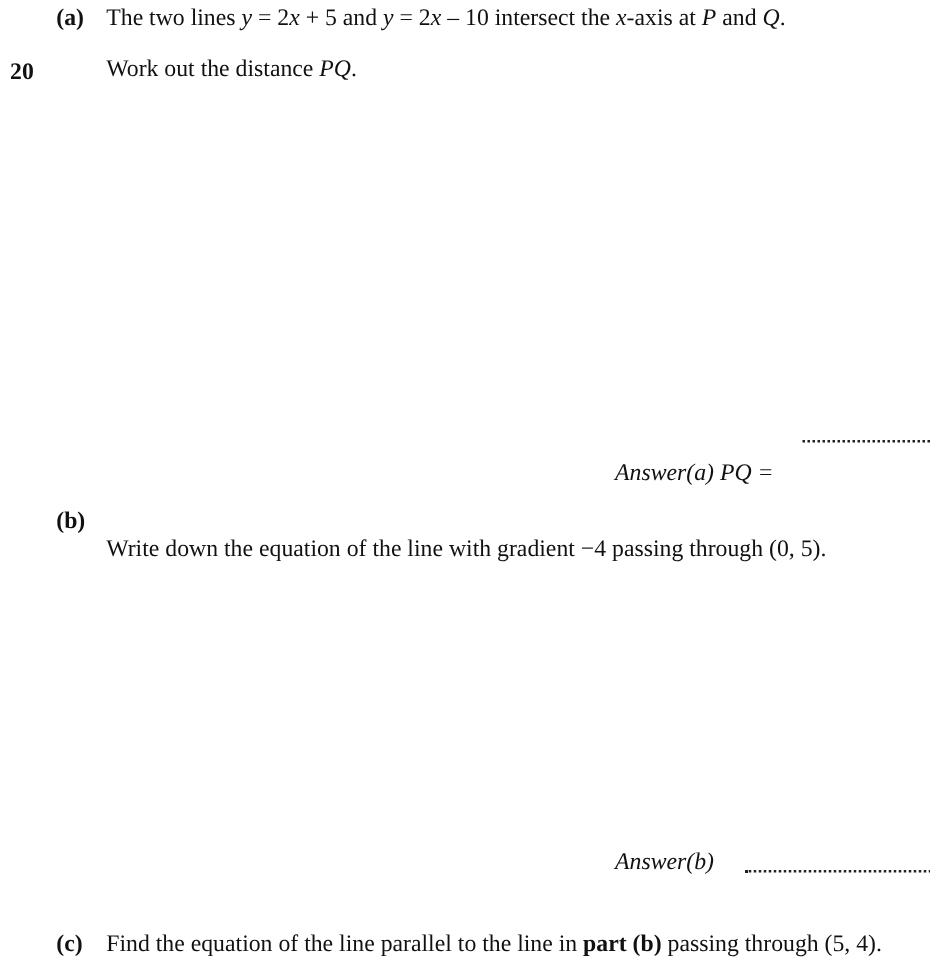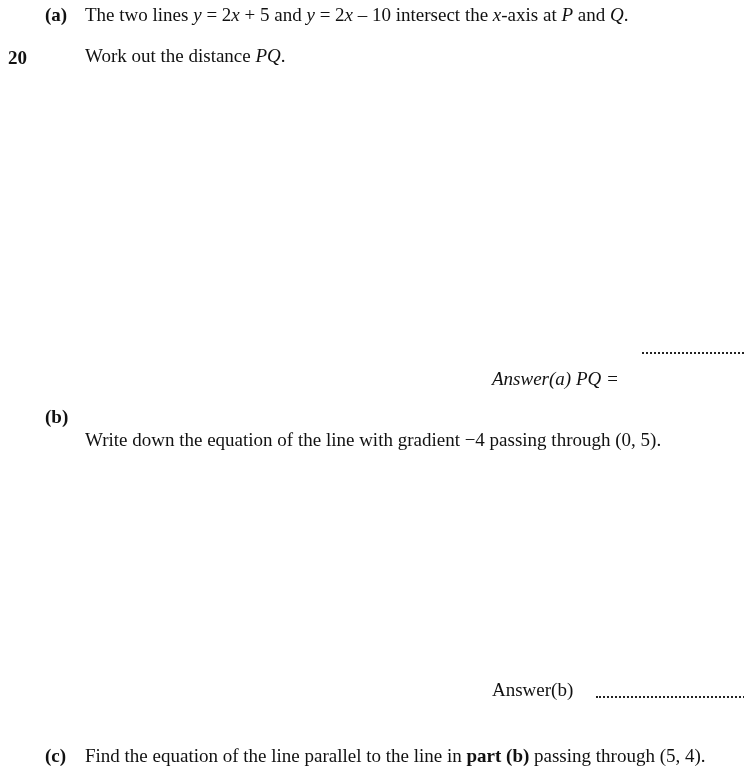--- a/index.html
+++ b/index.html
@@ -13,21 +13,21 @@
   .i { font-style: italic; }
   .qnum { left: 8px; top: 4px; font-weight: bold; margin-top: 43px; }
   .plabel { font-weight: bold; }
   .pa-label { left: 45px; top: 4px; }
   .pa-text { left: 85px; top: 4px; }
   .pa-sub { left: 85px; top: 45px; }
   .ans-a-label { left: 492px; top: 340px; font-style: italic; margin-top: 28px; }
   .ans-a-dots { left: 642px; top: 352px; width: 110px; border-bottom: 2px dotted #222; height: 0; }
   .pb-label { left: 45px; top: 406px; }
   .pb-text { left: 85px; top: 409px; margin-top: 20px; }
-  .ans-b-label { left: 492px; top: 679px; }
+  .ans-b-label { left: 492px; top: 679px; font-style: italic; }
   .ans-b-dots { left: 596px; top: 696px; width: 156px; border-bottom: 2px dotted #222; height: 0; }
   .pc-label { left: 45px; top: 745px; }
   .pc-text { left: 85px; top: 745px; }
 </style>
 </head>
 <body>
 
 <div class="abs qnum">20</div>
 
 <div class="abs plabel pa-label">(a)</div>

